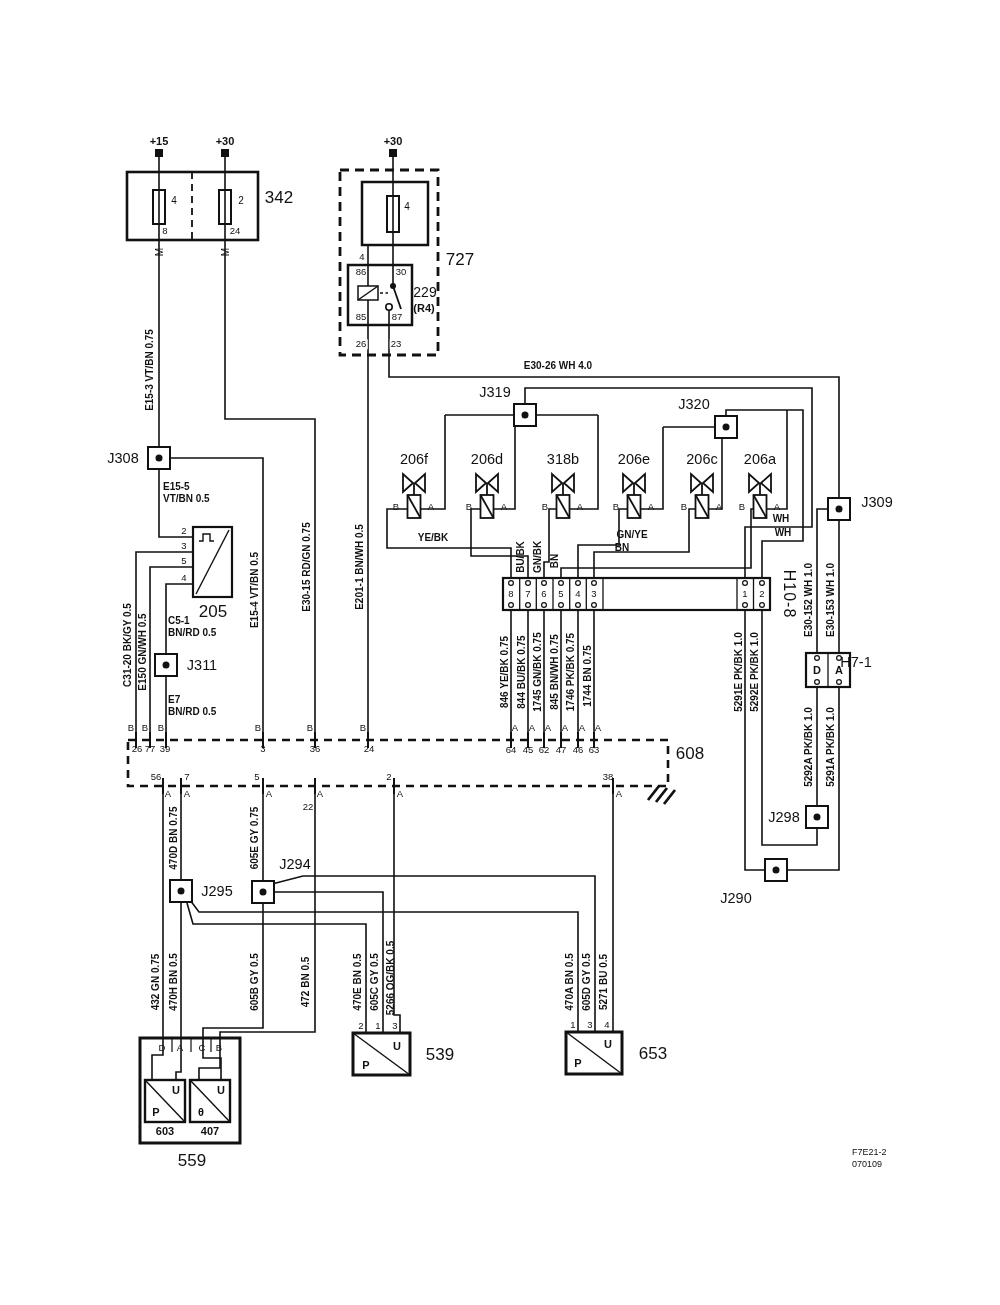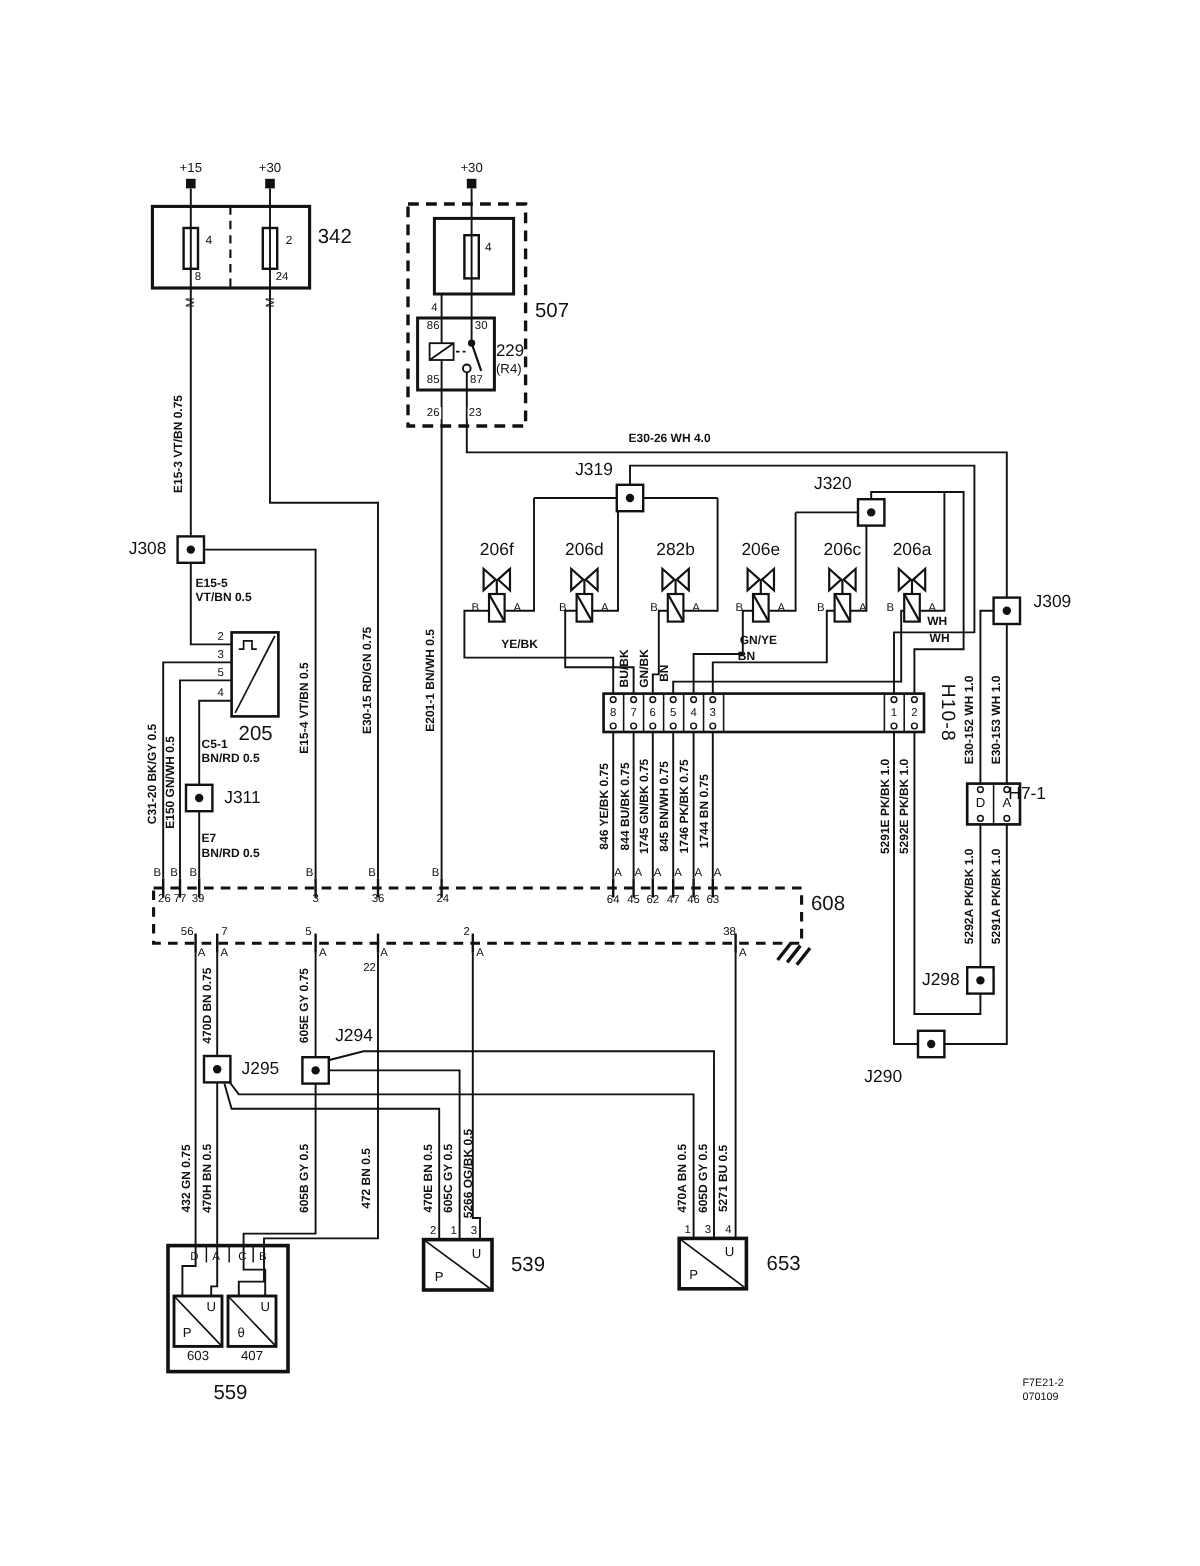--- a/index.html
+++ b/index.html
@@ -10,21 +10,21 @@
   svg{position:absolute;left:0;top:0;z-index:2;}
   .lbl{position:absolute;z-index:3;transform:translate(-50%,-50%);
        font:bold 10px/1 "Liberation Sans",sans-serif;white-space:nowrap;color:#111;}
   .vl{transform:translate(-50%,-50%) rotate(-90deg);}
   .r90{transform:translate(-50%,-50%) rotate(90deg);font-size:16px;font-weight:normal;letter-spacing:1px;}
   .big{font-size:17px;font-weight:normal;}
   .md{font-size:14px;font-weight:normal;}
   .j{font-size:14.5px;font-weight:normal;}
   .num{font-size:9.5px;font-weight:normal;}
   .n10{font-size:10px;font-weight:normal;}
-  .n11{font-size:11px;font-weight:normal;}
+  .n11{font-size:11px;font-weight:bold;}
   .sm{font-size:9px;font-weight:normal;}
   .la{transform:none;}
   .wbg{background:#fff;padding:0 1px;}
 </style>
 </head>
 <body>
 
 <div id="page">
 
 
@@ -269,21 +269,21 @@
   <div class="lbl n11" style="left:393px;top:141px">+30</div>
 
   <div class="lbl big" style="left:279px;top:197px">342</div>
   <div class="lbl n10" style="left:174px;top:201px">4</div>
   <div class="lbl num" style="left:165px;top:231px">8</div>
   <div class="lbl n10" style="left:241px;top:201px">2</div>
   <div class="lbl num" style="left:235px;top:231px">24</div>
   <div class="lbl vl n10" style="left:160px;top:252px">M</div>
   <div class="lbl vl n10" style="left:226px;top:252px">M</div>
 
-  <div class="lbl big" style="left:460px;top:259px">507</div>
+  <div class="lbl big" style="left:460px;top:259px">727</div>
   <div class="lbl n10" style="left:407px;top:207px">4</div>
   <div class="lbl num wbg" style="left:362px;top:257px">4</div>
   <div class="lbl num" style="left:361px;top:272px">86</div>
   <div class="lbl num" style="left:401px;top:272px">30</div>
   <div class="lbl num" style="left:361px;top:317px">85</div>
   <div class="lbl num" style="left:397px;top:317px">87</div>
   <div class="lbl md" style="left:425px;top:292px">229</div>
   <div class="lbl n11" style="left:424px;top:308px">(R4)</div>
   <div class="lbl num wbg" style="left:361px;top:344px">26</div>
   <div class="lbl num wbg" style="left:396px;top:344px">23</div>
@@ -294,21 +294,21 @@
   <div class="lbl j" style="left:123px;top:458px">J308</div>
   <div class="lbl la" style="left:163px;top:482px">E15-5</div>
   <div class="lbl la" style="left:163px;top:494px">VT/BN  0.5</div>
 
   <div class="lbl j" style="left:495px;top:392px">J319</div>
   <div class="lbl j" style="left:694px;top:404px">J320</div>
   <div class="lbl j" style="left:877px;top:502px">J309</div>
 
   <div class="lbl j" style="left:414px;top:459px">206f</div>
   <div class="lbl j" style="left:487px;top:459px">206d</div>
-  <div class="lbl j" style="left:563px;top:459px">282b</div>
+  <div class="lbl j" style="left:563px;top:459px">318b</div>
   <div class="lbl j" style="left:634px;top:459px">206e</div>
   <div class="lbl j" style="left:702px;top:459px">206c</div>
   <div class="lbl j" style="left:760px;top:459px">206a</div>
 
   <div class="lbl num" style="left:396px;top:507px">B</div>
   <div class="lbl num" style="left:431px;top:507px">A</div>
   <div class="lbl num" style="left:469px;top:507px">B</div>
   <div class="lbl num" style="left:504px;top:507px">A</div>
   <div class="lbl num" style="left:545px;top:507px">B</div>
   <div class="lbl num" style="left:580px;top:507px">A</div>

